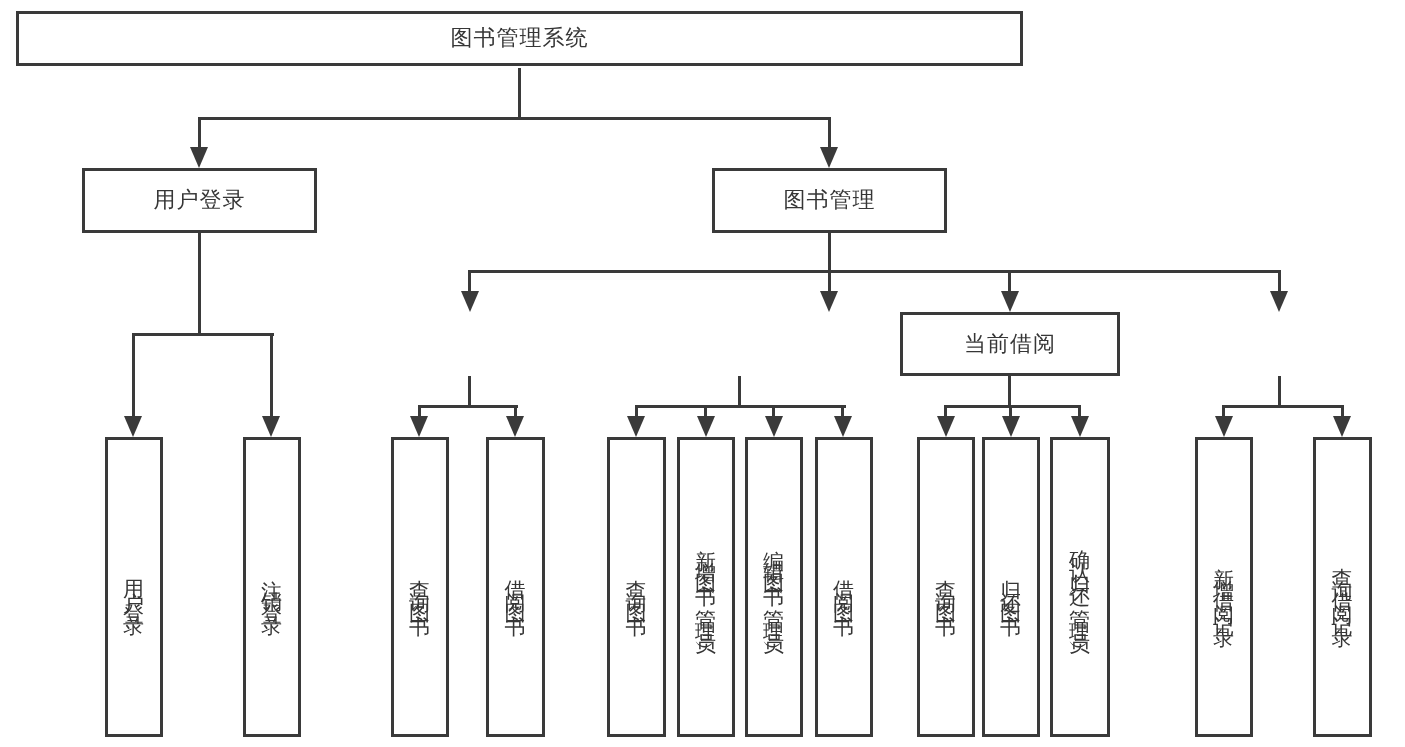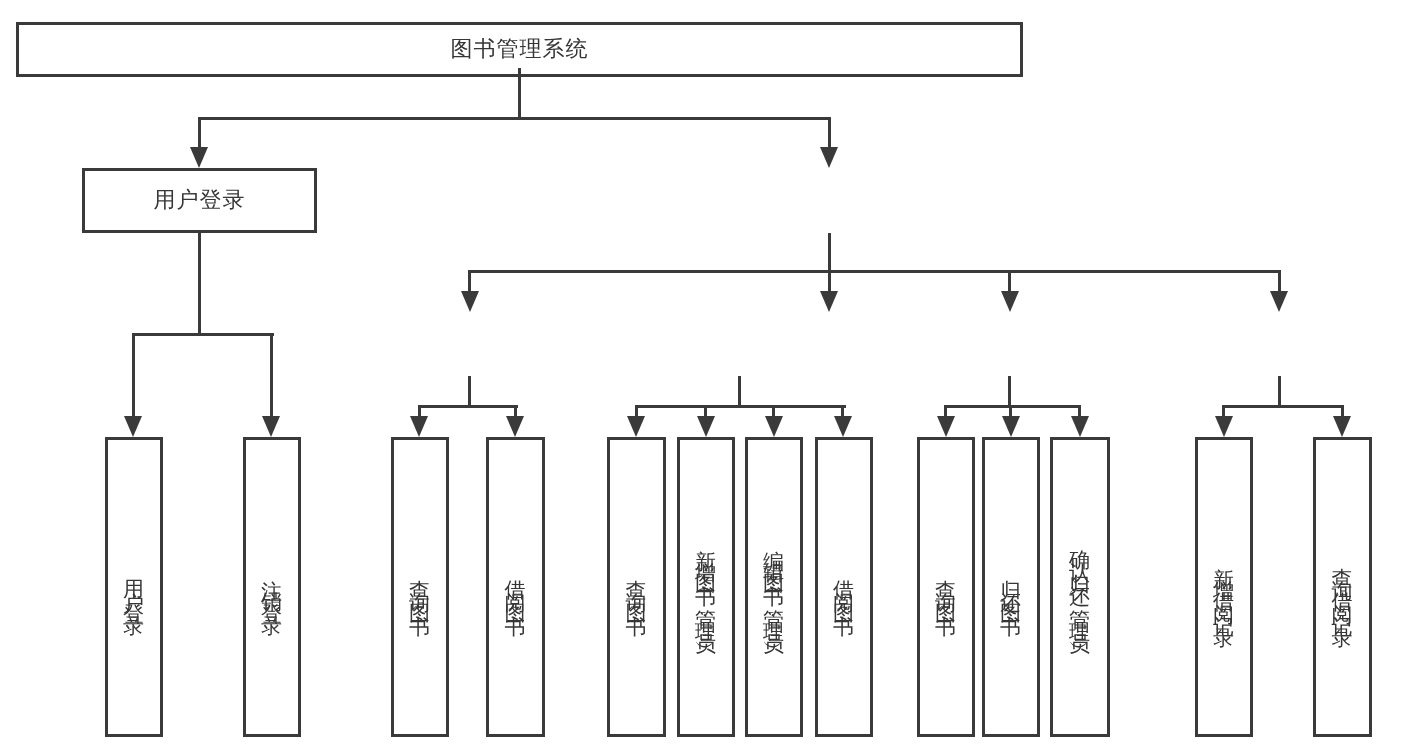--- a/index.html
+++ b/index.html
@@ -51,27 +51,29 @@
     color: #b9b3b3;
     z-index: 5;
     white-space: nowrap;
   }
 </style>
 </head>
 <body>
 
 <div class="canvas">
 
-  <div class="node" style="left:16px; top:22px; width:1007px; height:55px;text-align:center;">图书管理系统</div>
+  <div class="node" style="left:16px; top:11px; width:1007px; height:55px;text-align:center;">图书管理系统</div>
 
   <div class="node" style="left:82px; top:168px; width:235px; height:65px;">用户登录</div>
 
+  <div class="node" style="left:712px; top:168px; width:235px; height:65px;">图书管理</div>
 
 
 
+  <div class="node" style="left:900px; top:312px; width:220px; height:64px;">当前借阅</div>
 
 
   <div class="node vnode" style="left:105px; top:437px; width:58px; height:300px;">用户登录</div>
   <div class="node vnode" style="left:243px; top:437px; width:58px; height:300px;">注销登录</div>
 
   <div class="node vnode" style="left:391px; top:437px; width:58px; height:300px;">查询图书</div>
   <div class="node vnode" style="left:486px; top:437px; width:59px; height:300px;">借阅图书</div>
 
   <div class="node vnode" style="left:607px; top:437px; width:59px; height:300px;">查询图书</div>
   <div class="node vnode" style="left:677px; top:437px; width:58px; height:300px;">新增图书（管理员）</div>

